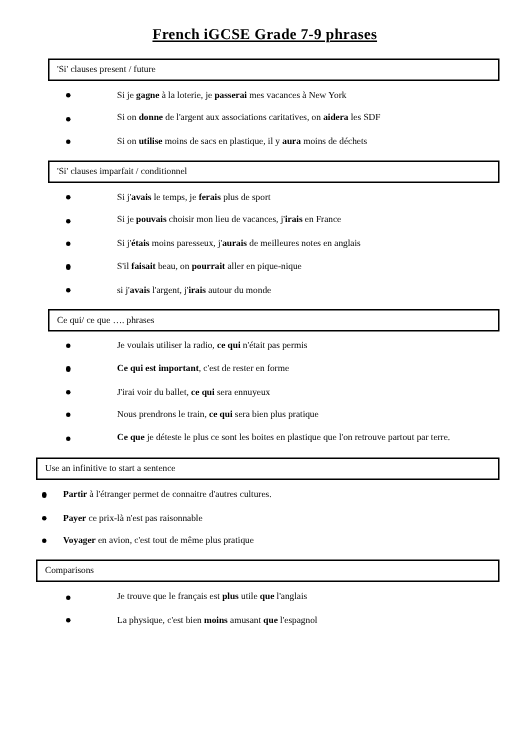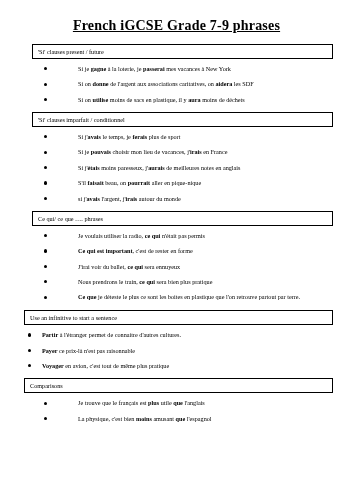--- a/index.html
+++ b/index.html
@@ -18,21 +18,21 @@
     position: relative;
     width: 353px;
     height: 500px;
     box-sizing: border-box;
     padding: 10px 14px 0 14px;
   }
   .doc-title {
     text-align: center;
     font-family: "Liberation Serif", serif;
     font-weight: bold;
-    font-size: 14px;
+    font-size: 10px;
     text-decoration: underline;
     margin: 8px 0 10px 0;
     letter-spacing: 0.2px;
   }
   .section-box {
     border: 1px solid #000000;
     font-size: 6.2px;
     padding: 3px 5px;
     margin: 0 6px 0 18px;
     min-height: 9px;

